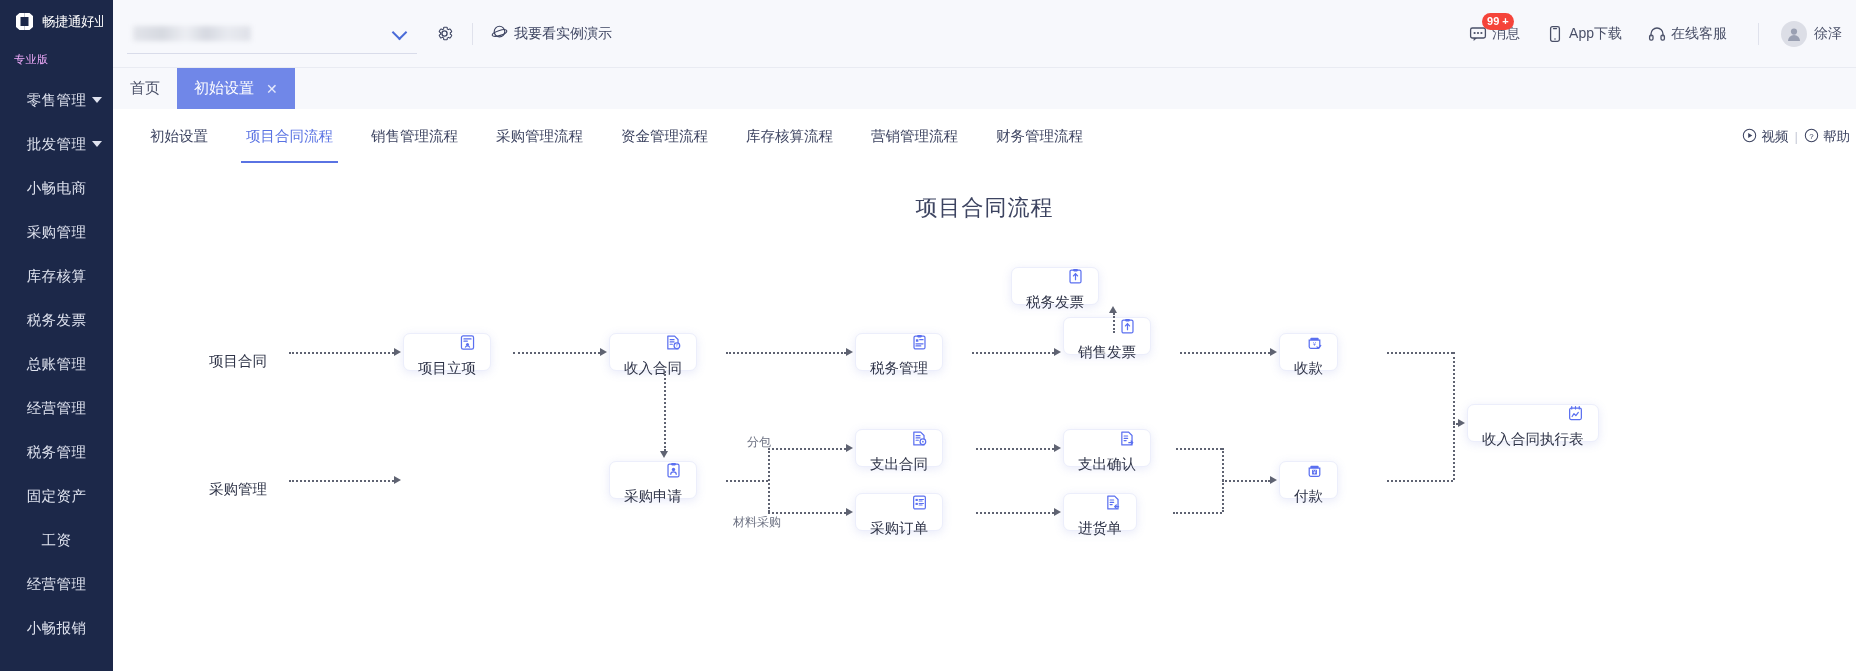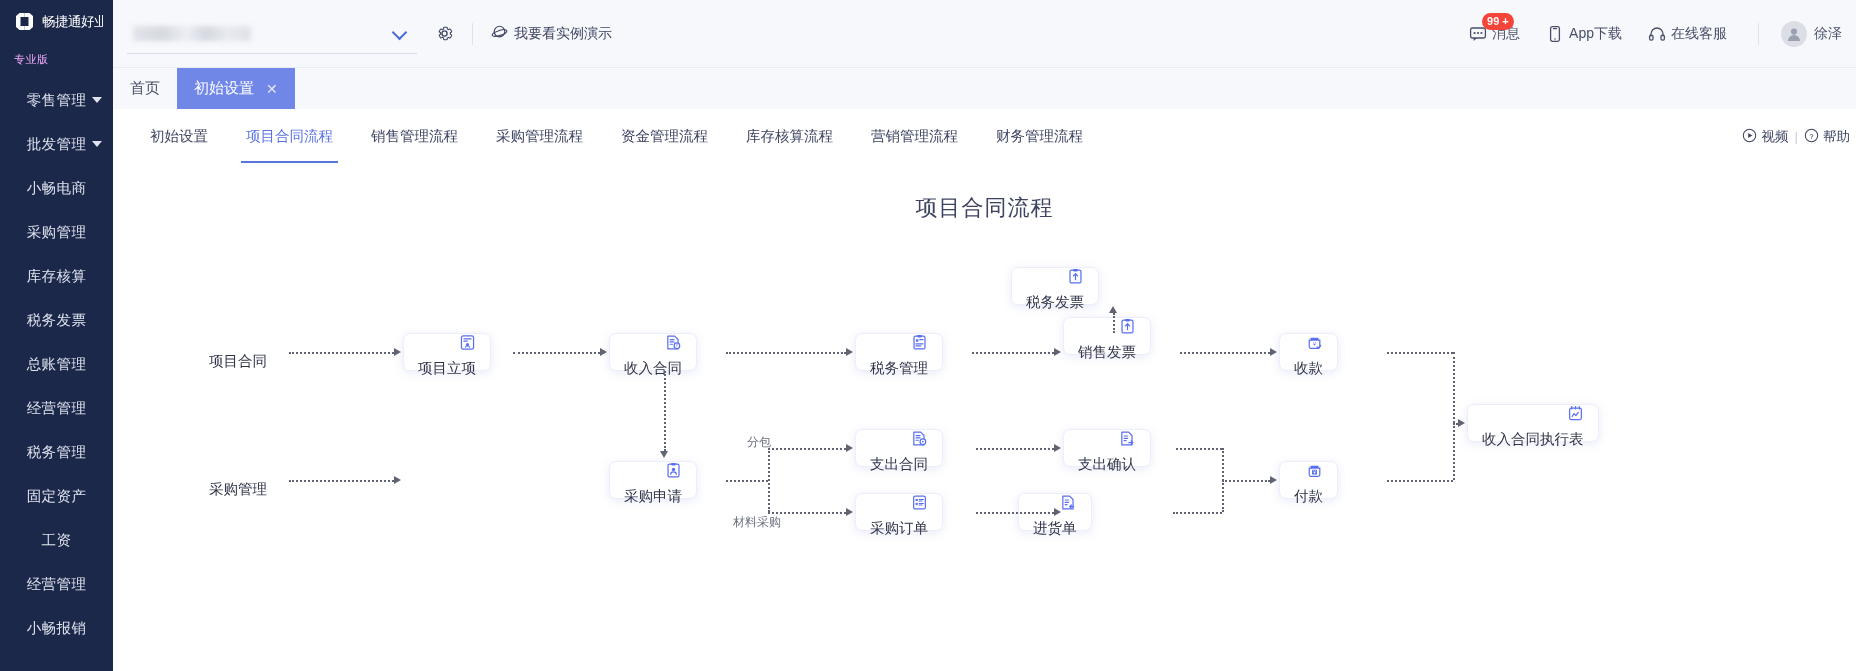--- a/index.html
+++ b/index.html
@@ -483,21 +483,21 @@
             <svg width="17" height="17" viewBox="0 0 18 18">
               <rect x="2.8" y="2.2" width="12.4" height="13.6" rx="1.6" fill="none" stroke="#5a6ff0" stroke-width="1.3"></rect>
               <rect x="4.8" y="5.2" width="2.4" height="2.2" fill="#5a6ff0"></rect>
               <rect x="4.8" y="9.4" width="2.4" height="2.2" fill="#5a6ff0"></rect>
               <path d="M8.6 5.8 h4.6 M8.6 7.4 h3.2 M8.6 10 h4.6 M8.6 11.6 h3.2" stroke="#5a6ff0" stroke-width="1.1" stroke-linecap="round"></path>
             </svg>
           </span>
           <span>采购订单</span>
         </div>
 
-        <div class="node" style="left:905px; top:264px;">
+        <div class="node" style="left:950px; top:264px;">
           <span class="gi">
             <svg width="17" height="17" viewBox="0 0 18 18">
               <path d="M3 2.2 h7.2 l3.6 3.6 v10 H3 Z" fill="none" stroke="#5a6ff0" stroke-width="1.3" stroke-linejoin="round"></path>
               <path d="M5.4 6.4 h3.8 M5.4 8.8 h3.8 M5.4 11.2 h2.2" stroke="#5a6ff0" stroke-width="1.2" stroke-linecap="round"></path>
               <path d="M14.4 13.4 h-4 M12 11.6 l-1.8 1.8 l1.8 1.8" fill="none" stroke="#5a6ff0" stroke-width="1.3" stroke-linecap="round" stroke-linejoin="round"></path>
             </svg>
           </span>
           <span>进货单</span>
         </div>
 

